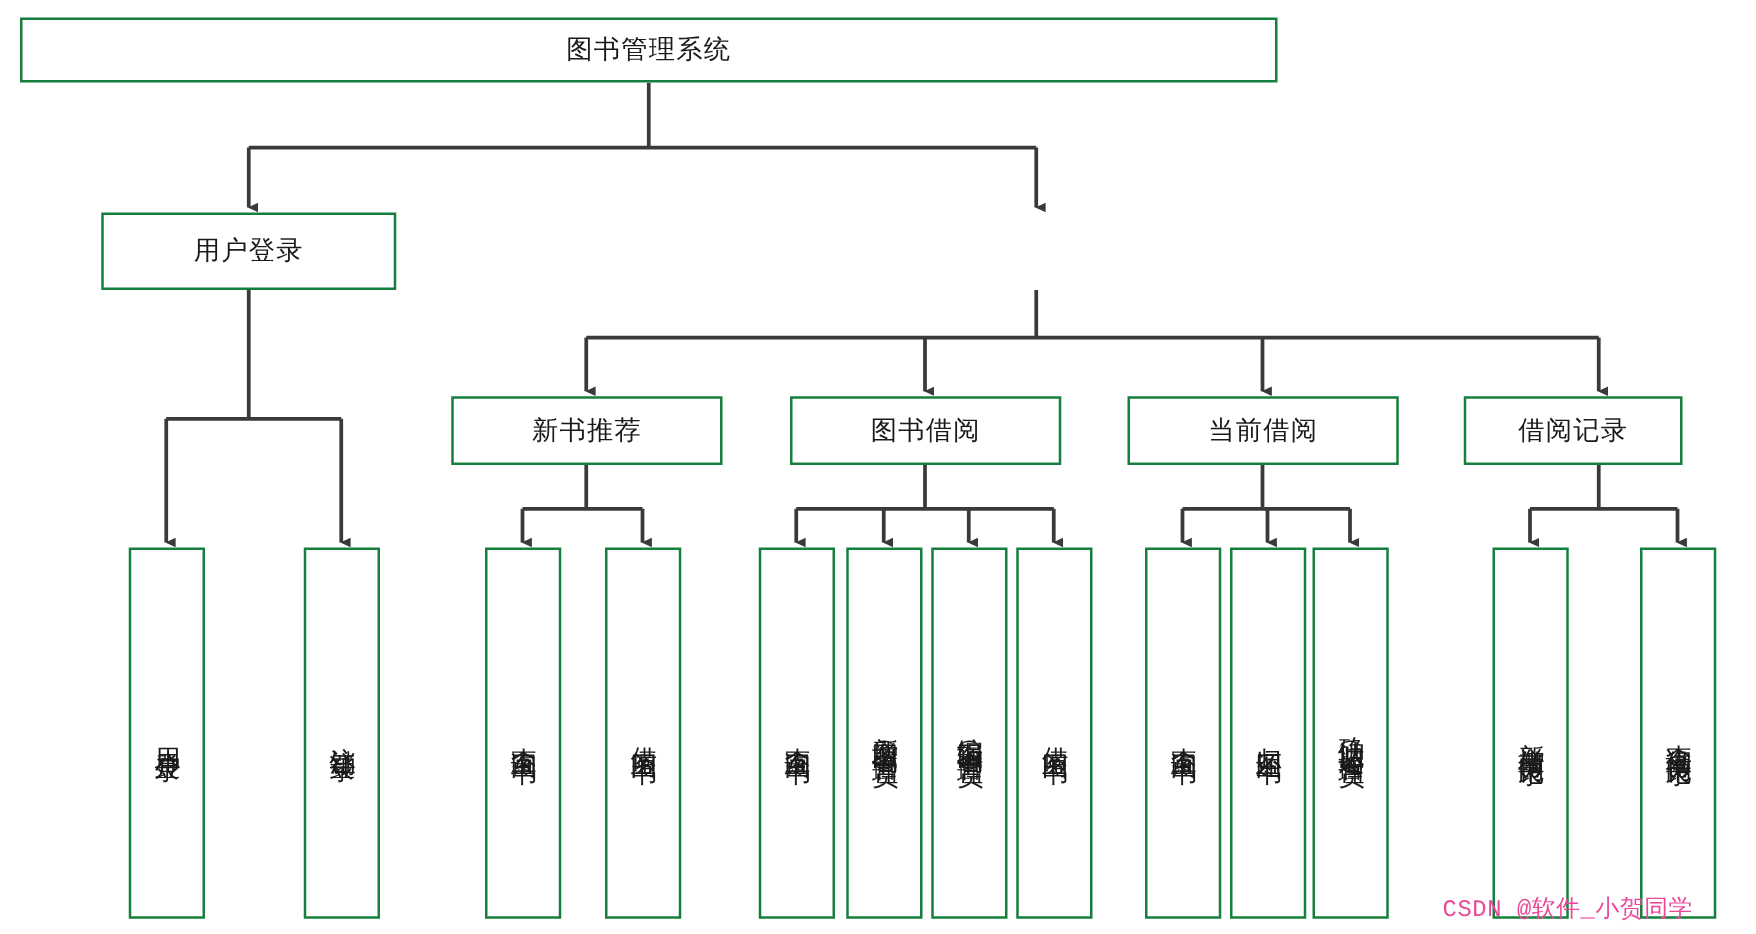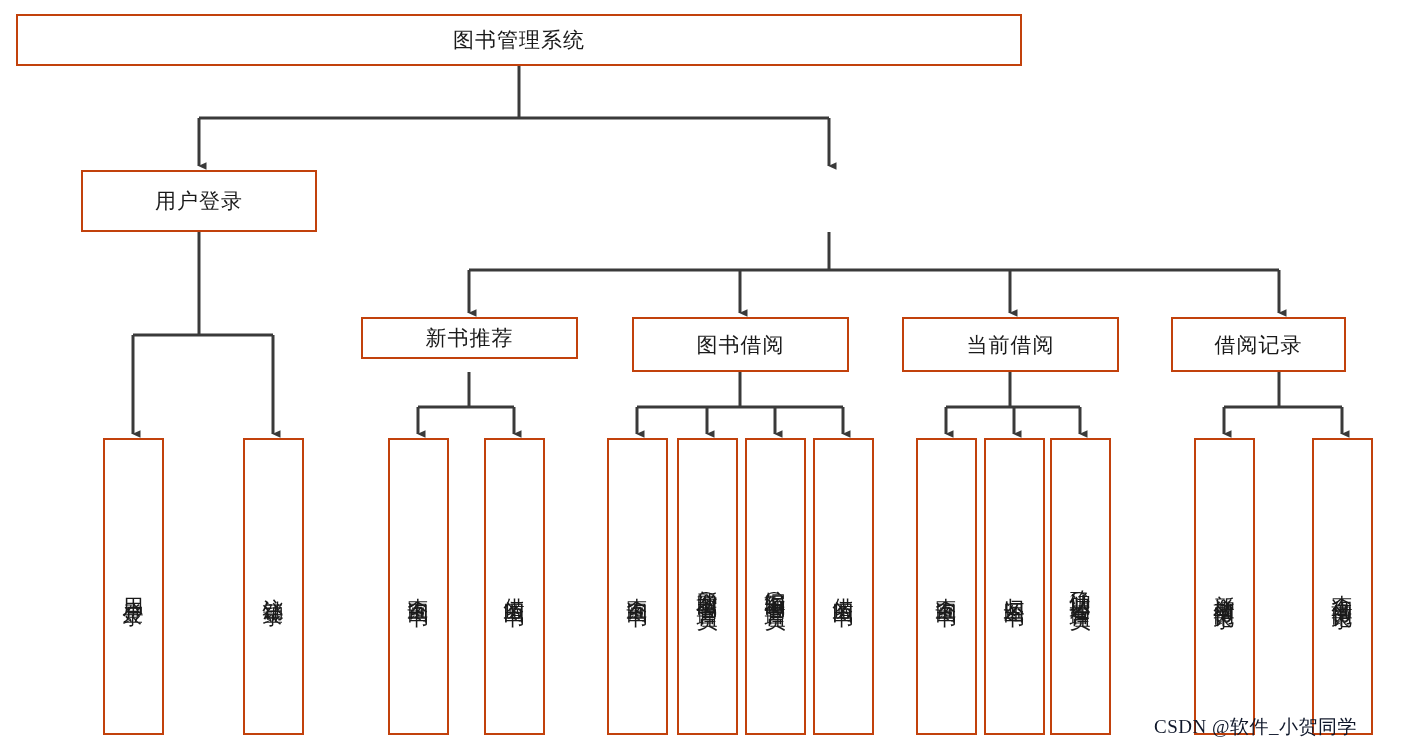--- a/index.html
+++ b/index.html
@@ -22,21 +22,21 @@
     position: absolute;
     left: 0;
     top: 0;
     width: 1405px;
     height: 747px;
     pointer-events: none;
   }
   .node {
     position: absolute;
     box-sizing: border-box;
-    border: 2px solid #c2410c;
+    border: 2px solid #15803d;
     background: #ffffff;
     display: flex;
     align-items: center;
     justify-content: center;
     color: #1a1a1a;
     text-align: center;
   }
   .node.horiz {
     font-size: 21px;
     letter-spacing: 1px;
@@ -53,24 +53,24 @@
   .node.vert .vlabel {
     writing-mode: vertical-rl;
     text-orientation: upright;
     display: block;
   }
   #watermark {
     position: absolute;
     left: 1154px;
     top: 714px;
     font-size: 19px;
-    color: #0f172a;
+    color: #ec4899;
     white-space: nowrap;
     letter-spacing: 0.5px;
-    font-family: Liberation Serif, serif;
+    font-family: Liberation Mono, monospace;
   }
 </style>
 </head>
 <body>
 
 <div id="canvas">
 
   <svg id="edges" viewBox="0 0 1405 747" xmlns="http://www.w3.org/2000/svg">
     <defs>
       <marker id="arrow" viewBox="0 0 12 12" refX="6" refY="10" markerWidth="9" markerHeight="9" orient="auto-start-reverse" markerUnits="userSpaceOnUse">
@@ -124,21 +124,21 @@
   </svg>
 
   <div class="node horiz" style="left:16px; top:14px; width:1006px; height:52px;">
     <span>图书管理系统</span>
   </div>
 
   <div class="node horiz" style="left:81px; top:170px; width:236px; height:62px;">
     <span>用户登录</span>
   </div>
 
-  <div class="node horiz" style="left:361px; top:317px; width:217px; height:42px;text-align:right;">
+  <div class="node horiz" style="left:361px; top:317px; width:217px; height:55px;text-align:right;">
     <span>新书推荐</span>
   </div>
   <div class="node horiz" style="left:902px; top:317px; width:217px; height:55px;">
     <span>当前借阅</span>
   </div>
   <div class="node horiz" style="left:632px; top:317px; width:217px; height:55px;">
     <span>图书借阅</span>
   </div>
   <div class="node horiz" style="left:1171px; top:317px; width:175px; height:55px;">
     <span>借阅记录</span>

